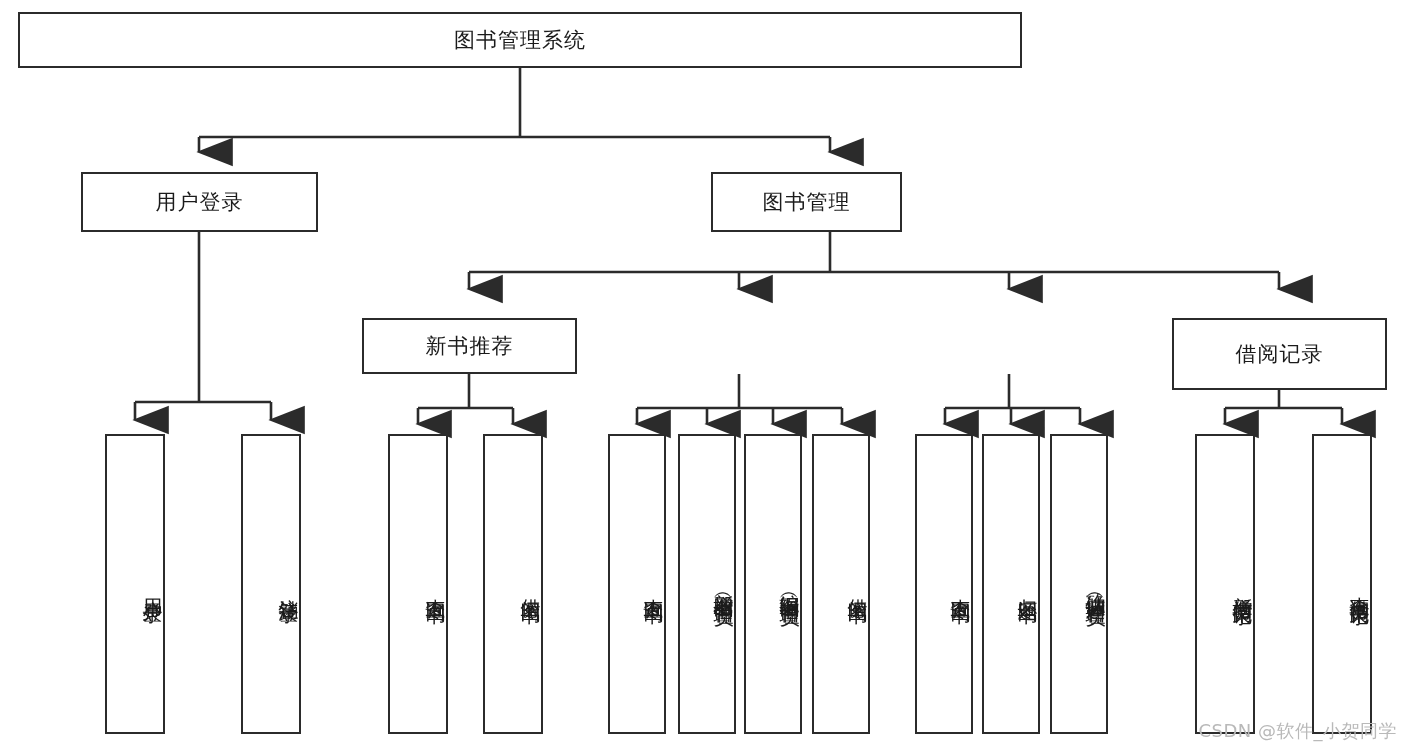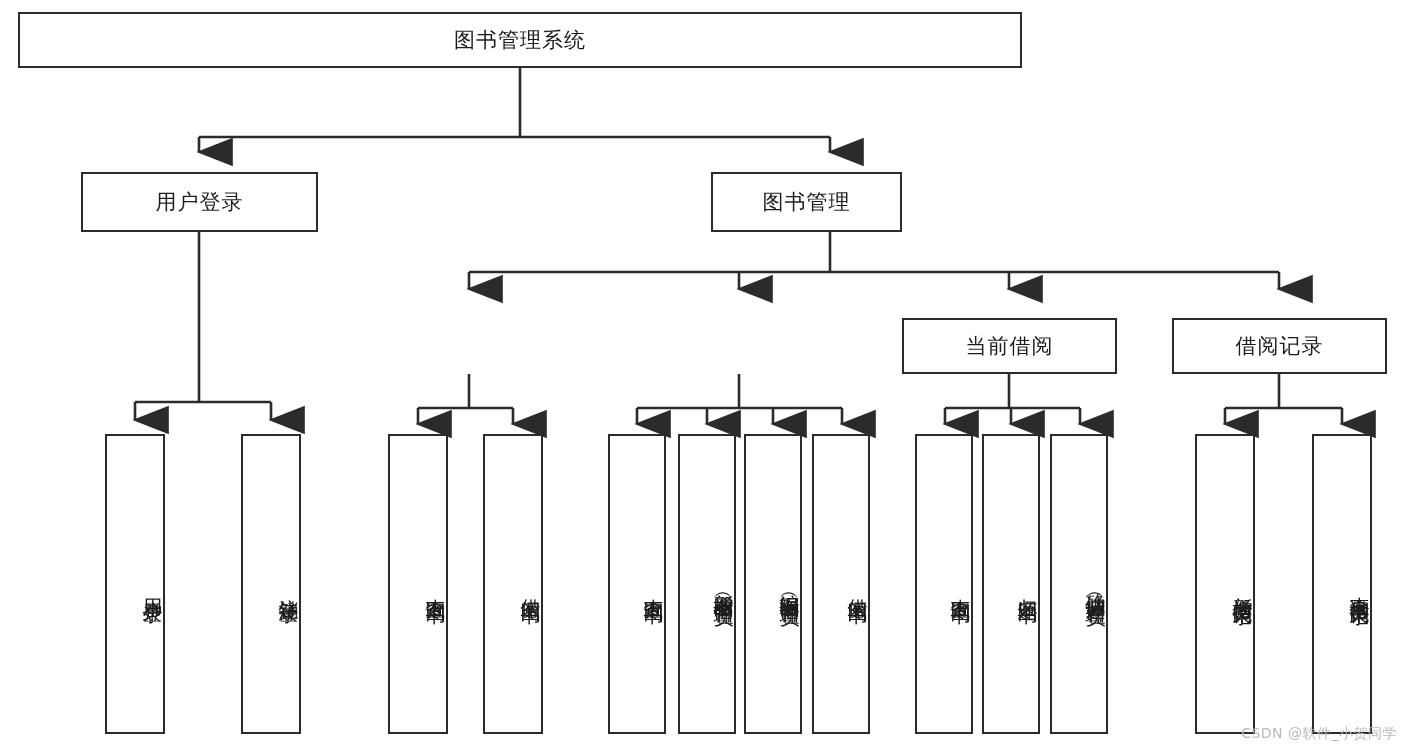--- a/index.html
+++ b/index.html
@@ -6,21 +6,21 @@
   body{width:1405px;height:747px;overflow:hidden;font-family:"DejaVu Sans","Liberation Sans",sans-serif;}
   #stage{position:relative;width:1405px;height:747px;background:#fff;}
   svg#wires{position:absolute;left:0;top:0;width:1405px;height:747px;}
   .node{position:absolute;box-sizing:border-box;background:#ffffff;border:2px solid #2b2b2b;
         display:flex;align-items:center;justify-content:center;color:#1b1b1b;}
   .node.h{font-size:21px;letter-spacing:1px;}
   .node.v{writing-mode:vertical-rl;text-orientation:upright;font-size:20px;letter-spacing:2px;
           line-height:1;padding-top:6px;align-items:flex-start;justify-content:center;}
   .node .txt{white-space:pre;}
   .node.v .txt{writing-mode:vertical-rl;text-orientation:upright;}
-  .watermark{position:absolute;right:8px;bottom:4px;font-size:14px;color:#b9b9b9;
+  .watermark{position:absolute;right:8px;bottom:4px;font-size:18px;color:#b9b9b9;
              letter-spacing:0.5px;white-space:nowrap;}
 </style>
 </head>
 <body>
 
 <div id="stage">
 
   <svg id="wires" viewBox="0 0 1405 747">
     <defs>
       <marker id="arw" viewBox="0 0 12 14" refX="6" refY="13" markerWidth="12" markerHeight="14" orient="auto">
@@ -75,24 +75,24 @@
     <span class="txt">图书管理系统</span>
   </div>
 
   <div class="node h" style="left:81px;top:172px;width:237px;height:60px;">
     <span class="txt">用户登录</span>
   </div>
   <div class="node h" style="left:711px;top:172px;width:191px;height:60px;">
     <span class="txt">图书管理</span>
   </div>
 
-  <div class="node h" style="left:902px;top:318px;width:215px;height:56px;">
-    <span class="txt">当前借阅</span>
+  <div class="node h" style="left:362px;top:318px;width:215px;height:56px;">
+    <span class="txt">新书推荐</span>
   </div>
-  <div class="node h" style="left:1172px;top:318px;width:215px;height:56px;">
+  <div class="node h" style="left:1172px;top:318px;width:215px;height:72px;">
     <span class="txt">借阅记录</span>
   </div>
 
   <div class="node v" style="left:105px;top:434px;width:60px;height:300px;">
     <span class="txt">用户登录</span>
   </div>
   <div class="node v" style="left:241px;top:434px;width:60px;height:300px;">
     <span class="txt">注销登录</span>
   </div>
 

